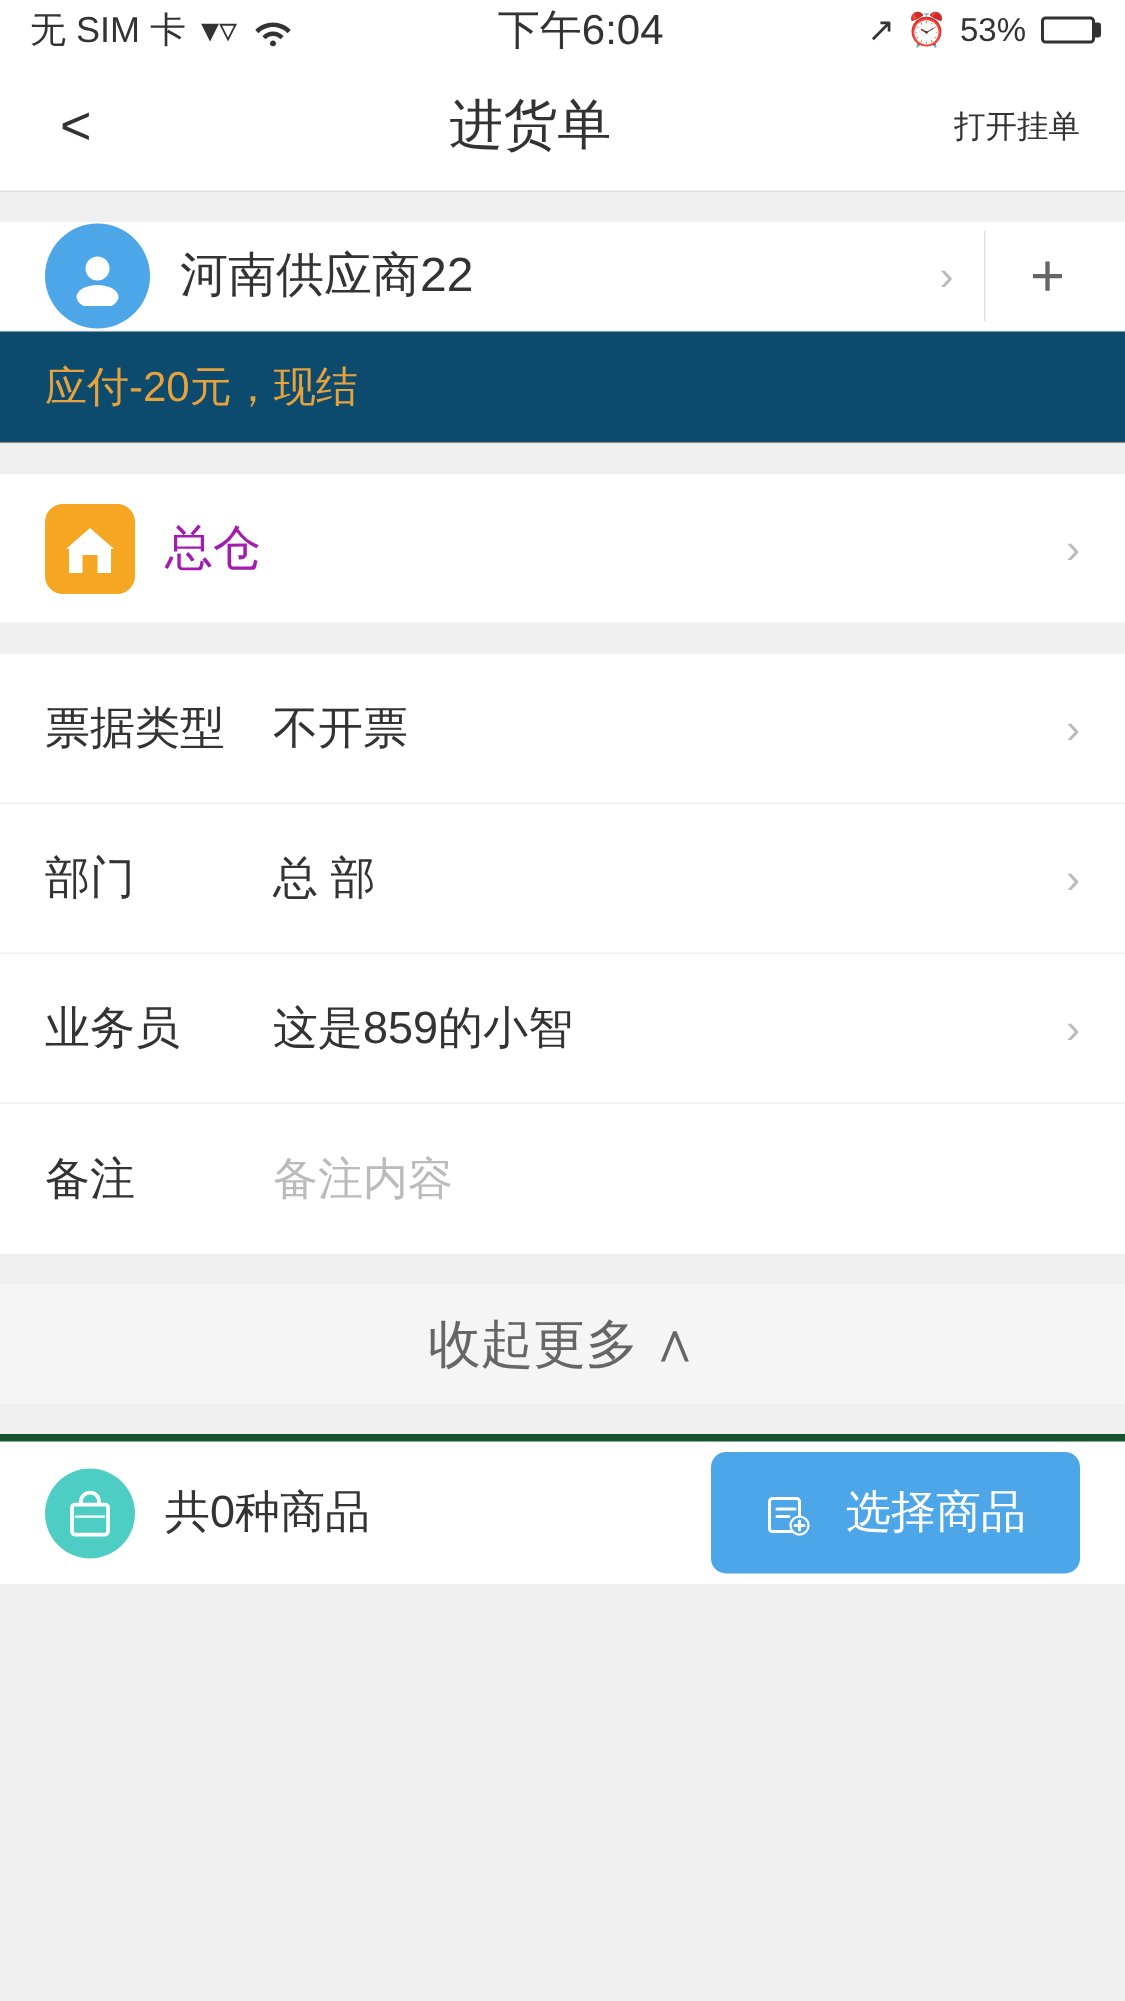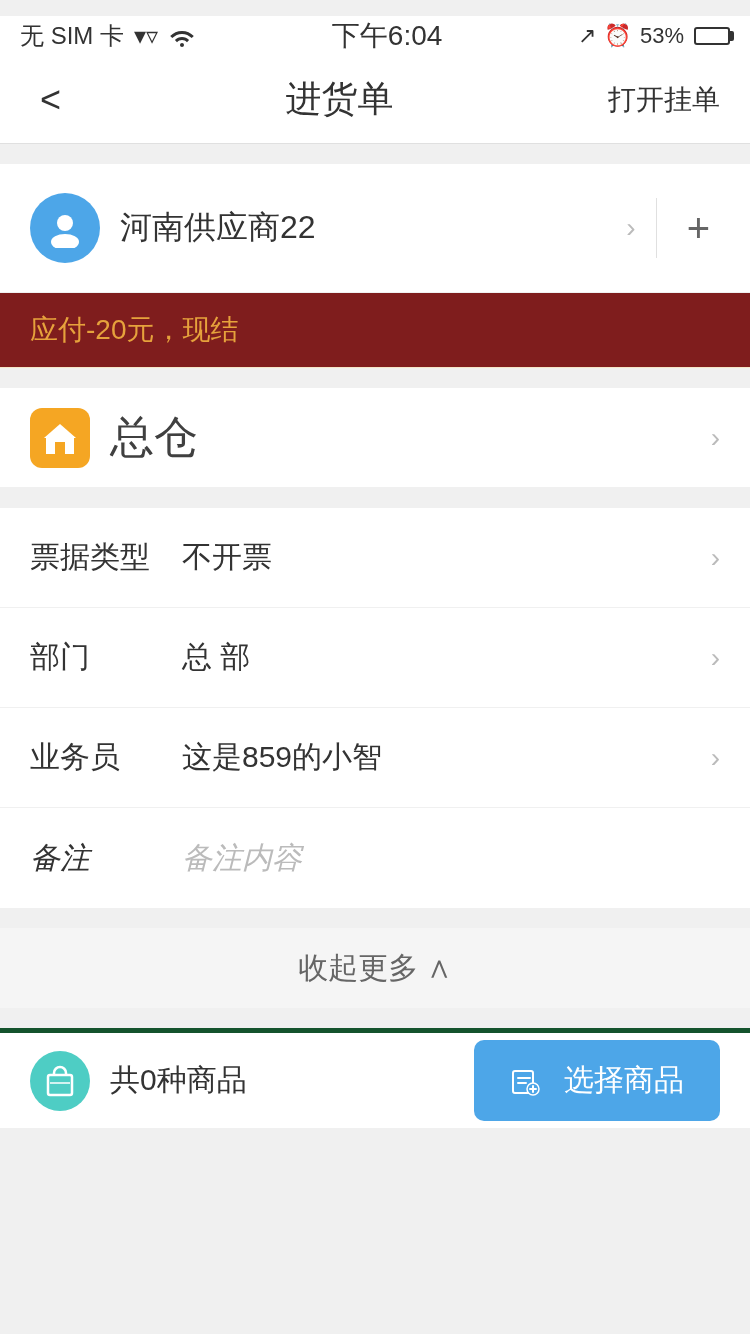--- a/index.html
+++ b/index.html
@@ -15,21 +15,20 @@
     
     .status-bar {
       width: 750px;
       height: 40px;
       background: #fff;
       display: flex;
       align-items: center;
       justify-content: space-between;
       padding: 0 20px;
       font-size: 24px;
-      margin-top: 16px;
     }
     .status-left {
       display: flex;
       align-items: center;
       gap: 10px;
     }
     .status-left span { font-size: 24px; color: #333; }
     .wifi-icon { font-size: 22px; color: #333; }
     .status-center { font-size: 28px; font-weight: 500; color: #333; }
     .status-right {
@@ -82,39 +81,39 @@
       color: #333;
       cursor: pointer;
       padding: 10px;
     }
     .nav-title {
       font-size: 36px;
       font-weight: 500;
       color: #333;
     }
     .nav-action {
-      font-size: 28px;
+      font-size: 21px;
       color: #333;
       cursor: pointer;
     }
 
     
     .section-divider {
       width: 750px;
       height: 20px;
       background: #f0f0f0;
     }
 
     
     .supplier-section {
       background: #fff;
       display: flex;
       align-items: center;
       padding: 0 30px;
-      height: 129px;
+      height: 73px;
       border-bottom: 1px solid #f0f0f0;
     }
     .supplier-avatar {
       width: 70px;
       height: 70px;
       border-radius: 50%;
       background: #4da6e8;
       display: flex;
       align-items: center;
       justify-content: center;
@@ -140,21 +139,21 @@
       padding: 10px;
     }
     .chevron-right {
       font-size: 28px;
       color: #bbb;
       margin-left: 10px;
     }
 
     
     .notice-banner {
-      background: #7f1d1d;
+      background: #0c4a6e;
       padding: 18px 30px;
       border-bottom: 1px solid #f5e6c8;
     }
     .notice-text {
       font-size: 28px;
       color: #e6a23c;
     }
 
     
     .warehouse-section {
@@ -172,41 +171,40 @@
       border-radius: 12px;
       background: #f5a623;
       display: flex;
       align-items: center;
       justify-content: center;
       margin-right: 20px;
       flex-shrink: 0;
     }
     .warehouse-icon svg { width: 36px; height: 36px; fill: #fff; }
     .warehouse-name {
-      font-size: 44px;
-      color: #404040;
+      font-size: 32px;
+      color: #a21caf;
       flex: 1;
     }
 
     
     .form-section {
       background: #fff;
       margin-top: 20px;
     }
     .form-row {
       display: flex;
       align-items: center;
       padding: 0 30px;
       height: 100px;
       border-bottom: 1px solid #f0f0f0;
       position: relative;
     }
     .form-row:last-child {
       border-bottom: none;
-      font-style: italic;
     }
     .form-label {
       font-size: 30px;
       color: #333;
       width: 140px;
       flex-shrink: 0;
     }
     .form-value {
       font-size: 30px;
       color: #333;
@@ -225,21 +223,21 @@
     .collapse-row {
       background: #f5f5f5;
       height: 80px;
       display: flex;
       align-items: center;
       justify-content: center;
       cursor: pointer;
       margin-top: 20px;
     }
     .collapse-text {
-      font-size: 30px;
+      font-size: 35px;
       color: #666;
     }
 
     
     .bottom-bar {
       background: #fff;
       display: flex;
       align-items: center;
       padding: 0 30px;
       height: 100px;

